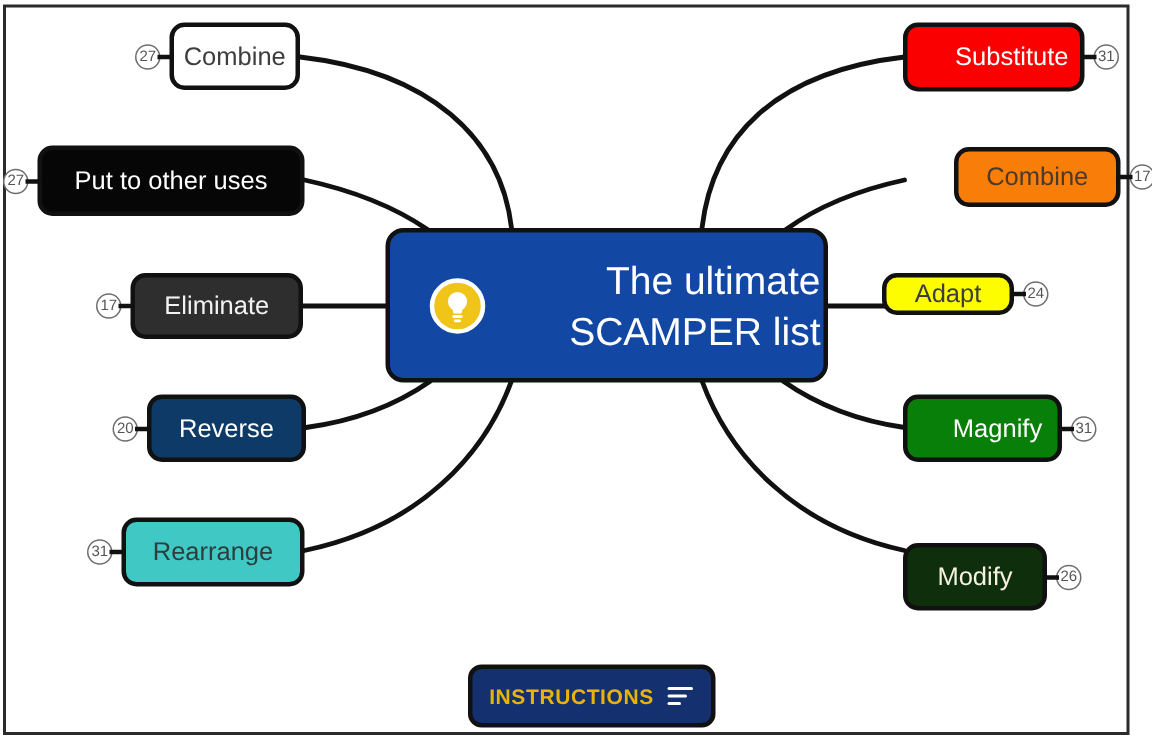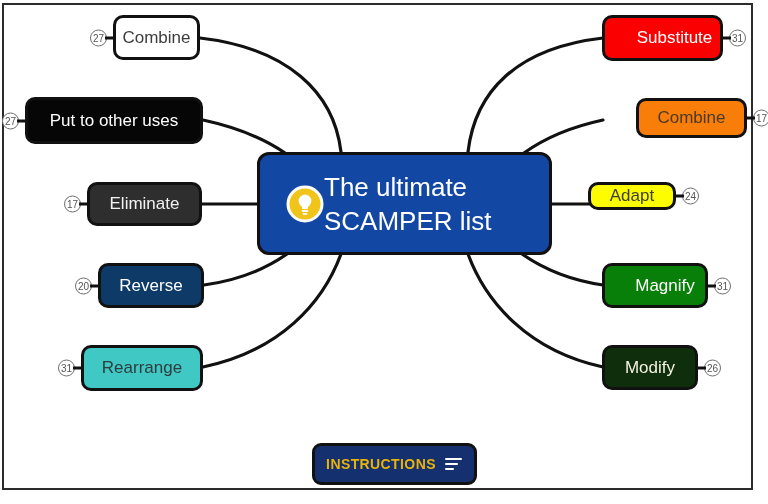--- a/index.html
+++ b/index.html
@@ -26,28 +26,28 @@
 
   .pos-minify{left:113px;top:15px;width:87px;height:45px;}
   .pos-put{left:25px;top:97px;width:178px;height:47px;}
   .pos-eliminate{left:87px;top:182px;width:115px;height:44px;}
   .pos-reverse{left:98px;top:263px;width:106px;height:45px;}
   .pos-rearrange{left:81px;top:345px;width:122px;height:46px;}
   .pos-substitute{left:602px;top:15px;width:121px;height:46px;padding-left:24px;}
   .pos-combine{left:636px;top:98px;width:111px;height:40px;}
   .pos-adapt{left:588px;top:182px;width:88px;height:28px;}
   .pos-magnify{left:602px;top:263px;width:106px;height:45px;padding-left:20px;}
-  .pos-modify{left:602px;top:345px;width:96px;height:45px;text-align:center;}
+  .pos-modify{left:602px;top:362px;width:96px;height:45px;text-align:center;}
 
   .central{position:absolute;left:257px;top:152px;width:295px;height:103px;z-index:2;
            box-sizing:border-box;border:3px solid #111111;border-radius:12px;
            display:flex;align-items:center;cursor:pointer;}
   .central .bulb{margin-left:26px;flex:0 0 auto;display:block;}
-  .central .title{flex:1 1 auto;text-align:left;font-size:26px;line-height:34px;
-                  font-weight:500;padding-right:26px;}
+  .central .title{flex:1 1 auto;text-align:right;font-size:26px;line-height:34px;
+                  font-weight:500;padding-right:2px;}
 
   .instructions{position:absolute;left:312px;top:443px;width:165px;height:42px;z-index:2;
                 box-sizing:border-box;border:3px solid #111111;border-radius:9px;
                 display:flex;align-items:center;justify-content:center;gap:9px;
                 cursor:pointer;}
   .instructions .label{font-size:14px;font-weight:700;letter-spacing:0.4px;}
   .sort-icon{display:flex;flex-direction:column;gap:2.6px;width:18px;}
   .sort-icon span{display:block;height:2.6px;background:#ffffff;border-radius:1px;}
   .sort-icon .l1{width:17px;}
   .sort-icon .l2{width:13px;}

